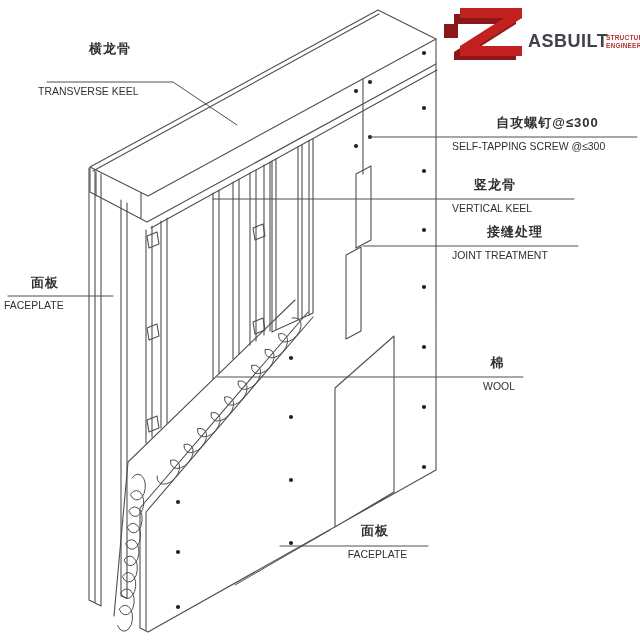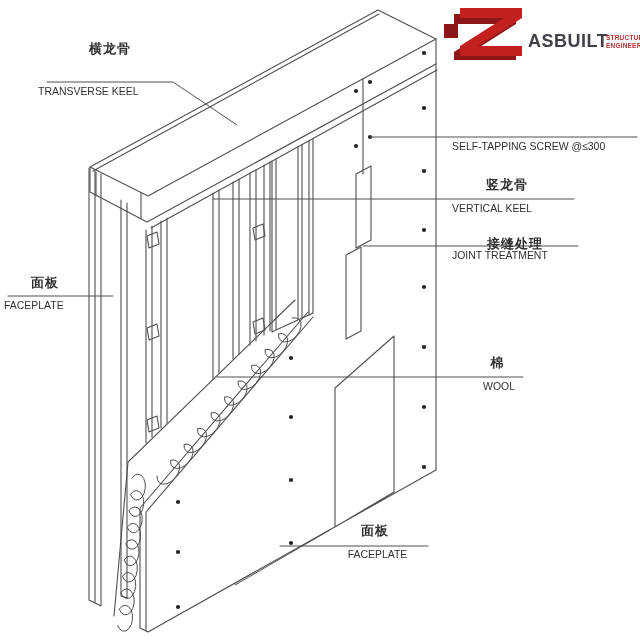--- a/index.html
+++ b/index.html
@@ -155,26 +155,27 @@
         M280,546 L428,546"></path>
     </g>
   </svg>
 
   <div class="lbl cn ctr" style="left:60px;top:42px;width:100px;">横龙骨</div>
   <div class="lbl en" style="left:38px;top:86px;">TRANSVERSE KEEL</div>
 
   <div class="lbl cn ctr" style="left:10px;top:276px;width:70px;">面板</div>
   <div class="lbl en" style="left:4px;top:300px;">FACEPLATE</div>
 
+  <div class="lbl cn ctr" style="left:460px;top:116px;width:175px;">自攻螺钉@≤300</div>
   <div class="lbl en" style="left:452px;top:141px;">SELF-TAPPING SCREW  @≤300</div>
 
-  <div class="lbl cn ctr" style="left:452px;top:178px;width:110px;">竖龙骨</div>
+  <div class="lbl cn ctr" style="left:440px;top:178px;width:110px;">竖龙骨</div>
   <div class="lbl en" style="left:452px;top:203px;">VERTICAL KEEL</div>
 
-  <div class="lbl cn ctr" style="left:462px;top:237px;width:106px;">接缝处理</div>
+  <div class="lbl cn ctr" style="left:462px;top:225px;width:106px;">接缝处理</div>
   <div class="lbl en" style="left:452px;top:250px;">JOINT TREATMENT</div>
 
   <div class="lbl cn ctr" style="left:470px;top:356px;width:55px;">棉</div>
   <div class="lbl en ctr" style="left:470px;top:381px;width:58px;">WOOL</div>
 
   <div class="lbl cn ctr" style="left:345px;top:524px;width:60px;">面板</div>
   <div class="lbl en ctr" style="left:325px;top:549px;width:105px;">FACEPLATE</div>
 
   <div id="logo">
     <svg id="logo-mark" width="84" height="56" viewBox="0 0 84 56">

